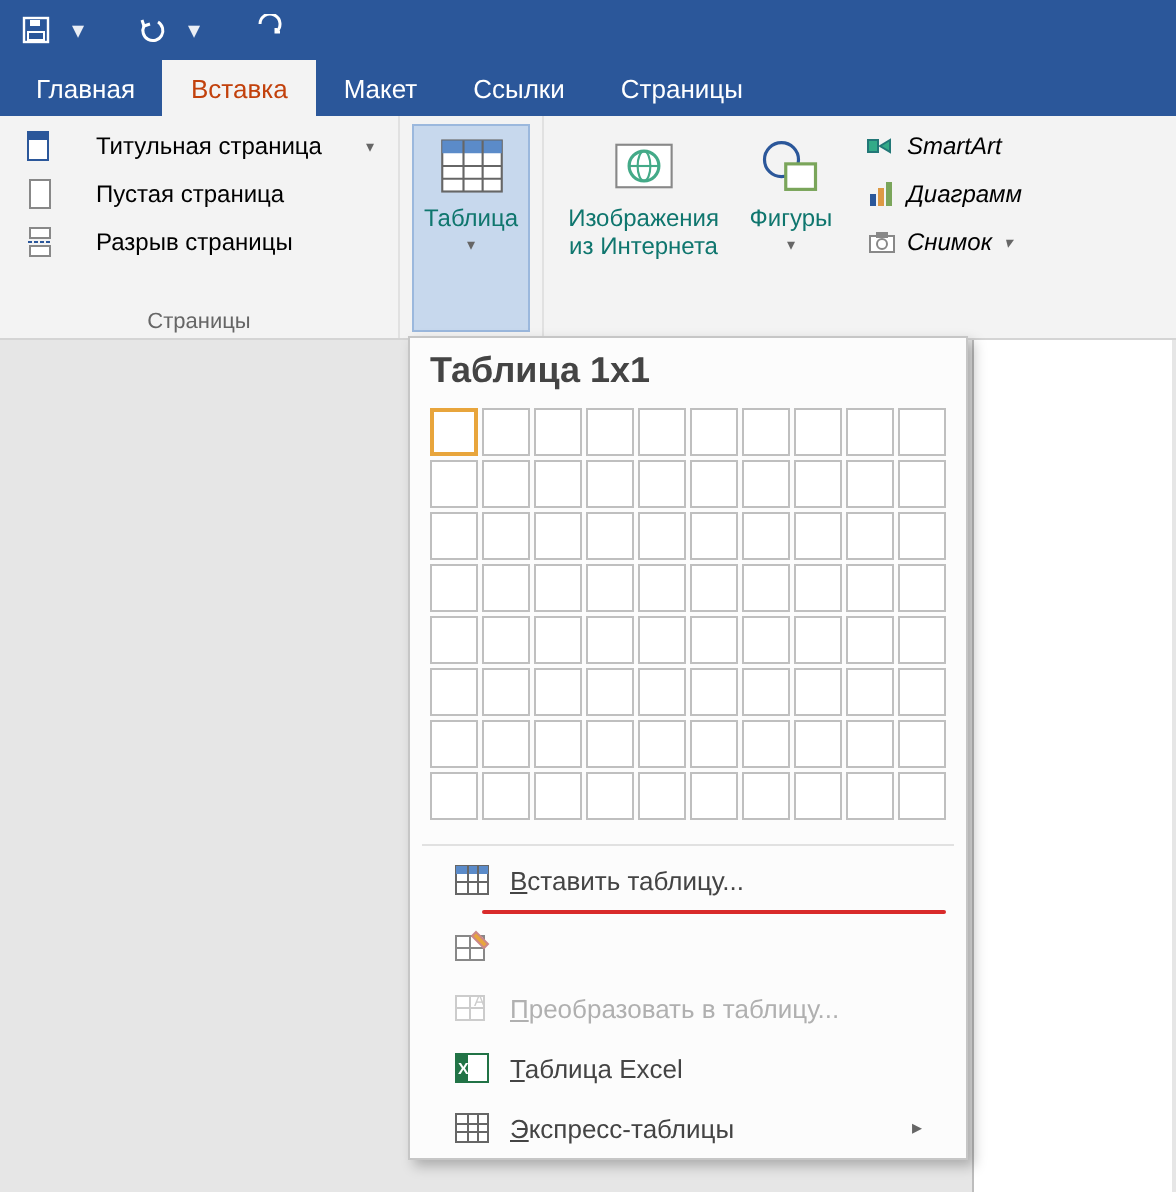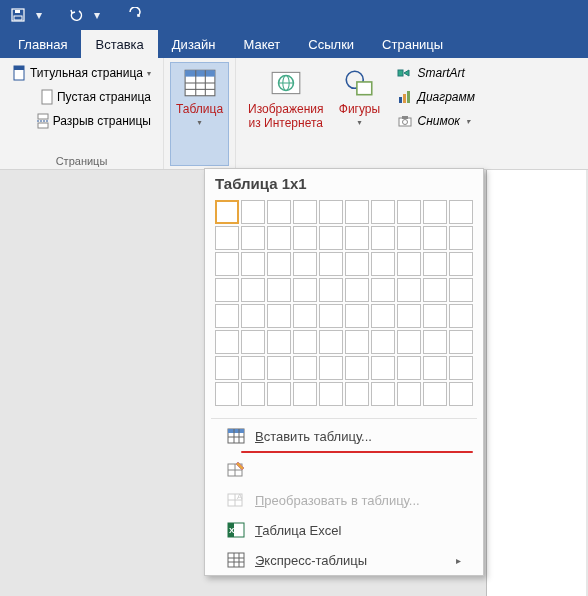--- a/index.html
+++ b/index.html
@@ -8,54 +8,54 @@
   
   .titlebar { height: 30px; background: #2b579a; display: flex; align-items: center; padding: 0 4px; gap: 4px; }
   .qat-btn { width: 28px; height: 24px; display: flex; align-items: center; justify-content: center; color: #fff; }
   .qat-btn svg { width: 16px; height: 16px; }
   .drop-arrow { width: 10px; height: 24px; display:flex; align-items:center; justify-content:center; color:#fff; opacity:.9; margin-left:-2px; }
   .qat-sep { width: 10px; }
 
   
   .tabs { height: 28px; background: #2b579a; display: flex; align-items: stretch; padding-left: 4px; }
   .tab { padding: 0 14px; display: flex; align-items: center; color: #fff; font-size: 13px; cursor: default; }
-  .tab.active { background: #f3f3f3; color: #0f172a; }
+  .tab.active { background: #f3f3f3; color: #c2410c; }
 
   
   .ribbon { height: 112px; background: #f3f3f3; border-bottom: 1px solid #d4d4d4; display: flex; position: relative; }
   .group { display: flex; flex-direction: column; align-items: center; padding: 4px 6px 2px 6px; border-right: 1px solid #e1e1e1; }
   .group-body { flex: 1; display: flex; gap: 2px; }
   .group-label { font-size: 11px; color: #666; margin-top: 1px; }
 
   
   .pages-body { display: flex; flex-direction: column; gap: 2px; }
-  .small-btn { display: flex; align-items: center; gap: 2px; padding: 2px 6px; height: 22px; justify-content: flex-end; }
+  .small-btn { display: flex; align-items: center; gap: 20px; padding: 2px 6px; height: 22px; }
   .small-btn .ic { width: 16px; height: 16px; display:flex; align-items:center; justify-content:center; }
   .small-caret { font-size: 8px; color: #666; margin-left: 2px; }
 
   
   .big-btn { display: flex; flex-direction: column; align-items: center; padding: 4px 6px 0 6px; width: auto; min-width: 56px; }
   .big-btn .ic { width: 34px; height: 34px; display:flex; align-items:center; justify-content:center; margin-bottom: 2px; }
-  .big-btn .lbl { font-size: 12px; color: #b91c1c; text-align: center; line-height: 14px; }
+  .big-btn .lbl { font-size: 12px; color: #0f766e; text-align: center; line-height: 14px; }
   .big-btn .caret { font-size: 8px; color: #666; margin-top: 2px; }
   .big-btn.active { background: #c7d8ed; border: 1px solid #9bb8dd; padding: 3px 5px 0 5px; }
 
   .small-row-btn { display:flex; align-items:center; gap:4px; padding: 2px 4px; height: 22px; }
   .small-row-btn .ic { width:16px; height:16px; display:flex; align-items:center; justify-content:center; }
 
   
   .popup {
     position: absolute;
     left: 204px; top: 168px;
     width: 280px;
     background: #fcfcfc;
     border: 1px solid #c6c6c6;
     box-shadow: 3px 3px 6px rgba(0,0,0,.25);
   }
-  .popup-title { padding: 6px 10px 4px 10px; font-weight: bold; color: #444; font-size: 15px; }
+  .popup-title { padding: 6px 10px 4px 10px; font-weight: bold; color: #444; font-size: 18px; }
   .grid { display: grid; grid-template-columns: repeat(10, 24px); grid-template-rows: repeat(8, 24px); gap: 2px; padding: 4px 10px 10px 10px; }
   .cell { width: 24px; height: 24px; border: 1px solid #bfbfbf; background: #fff; }
   .cell.sel { border: 2px solid #e8a53c; background: #fff; }
   .menu-sep { height: 1px; background: #e1e1e1; margin: 2px 6px; }
   .menu-item { display:flex; align-items:center; gap:10px; padding: 6px 22px; font-size: 13px; color: #444; }
   .menu-item .ic { width:18px; height:18px; display:flex; align-items:center; justify-content:center; }
   .menu-item.disabled { color: #b0b0b0; }
   .menu-item .arrow { margin-left:auto; font-size:10px; color:#666; }
   .menu-item u { text-decoration: underline; }
   .underline-red { height: 2px; background: #d92b2b; margin: 0 10px 2px 36px; border-radius: 1px; }
@@ -90,21 +90,20 @@
     <svg viewBox="0 0 16 16">
         <path d="M4 5 A5 5 0 1 1 12 9" fill="none" stroke="#fff" stroke-width="1.5"></path>
         <path d="M14 9 L12 9 L12 7" fill="none" stroke="#fff" stroke-width="1.5"></path>
       </svg>
   </div>
 </div>
 
 <div class="tabs">
   <div class="tab">Главная</div>
   <div class="tab active">Вставка</div>
-  <div class="tab">Дизайн</div>
   <div class="tab">Макет</div>
   <div class="tab">Ссылки</div>
   <div class="tab">Страницы</div>
 </div>
 
 <div class="ribbon">
 
   <div class="group">
     <div class="group-body pages-body">
       <div class="small-btn">

